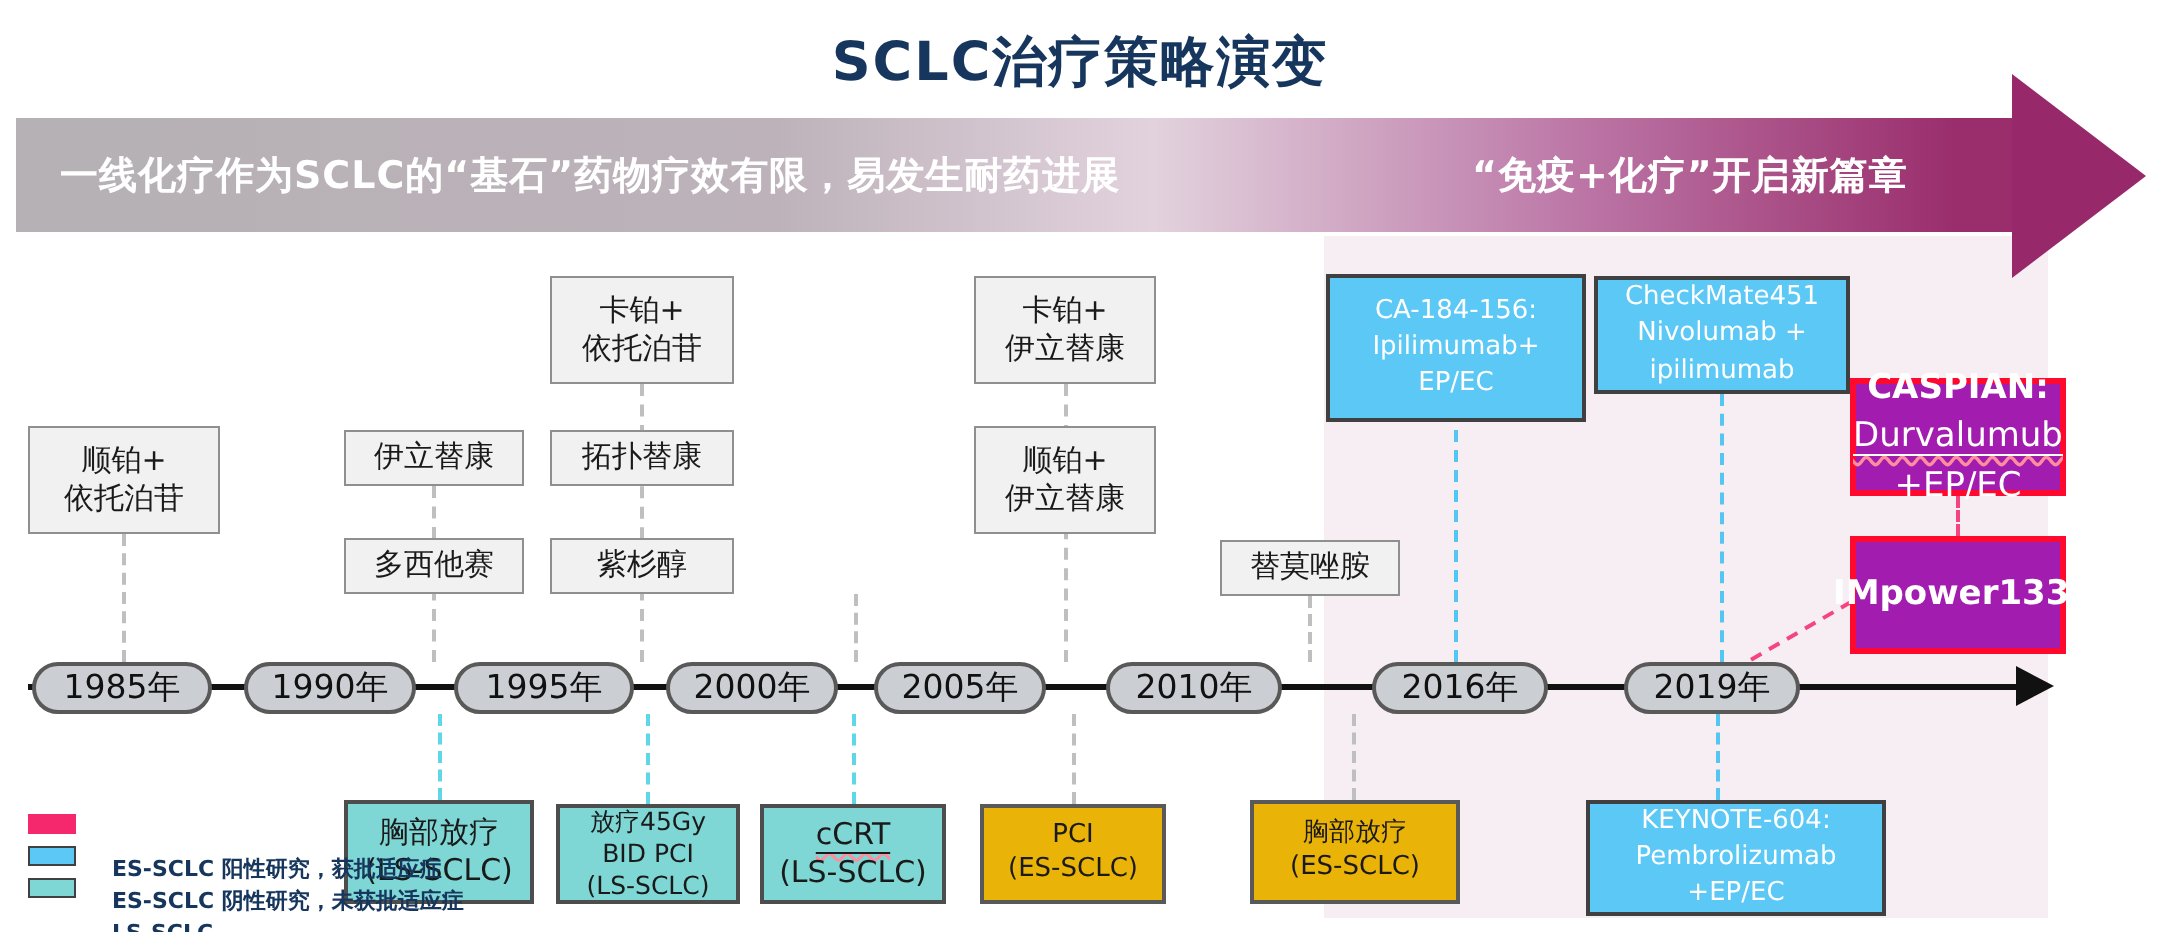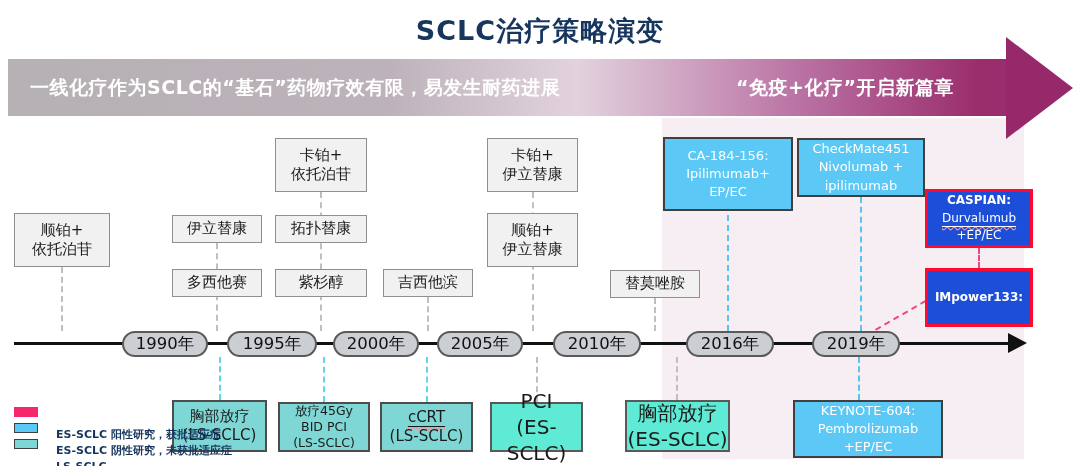--- a/index.html
+++ b/index.html
@@ -61,23 +61,23 @@
     border-top:2.5px dashed #f5457e;
     transform:rotate(-30deg); transform-origin:left top;
   }
   
   .bx {
     position:absolute; z-index:3; display:flex; align-items:center; justify-content:center;
     text-align:center; white-space:pre-line; line-height:1.3;
   }
   .drug { background:#f1f1f1; border:1.5px solid #8f8f8f; color:#1a1a1a; font-size:15px; }
   .blue-bx { background:#5bc8f5; border:2px solid #404040; color:#fff; font-size:13px; line-height:1.4; }
-  .pink-bx { background:#1d4ed8; border:3px solid #ff0a2e; color:#fff; font-size:12px; line-height:1.45; }
+  .pink-bx { background:#a21caf; border:3px solid #ff0a2e; color:#fff; font-size:17px; line-height:1.45; }
   .teal-bx { background:#7ed7d4; border:2px solid #4d4d4d; color:#1a1a1a; font-size:15px; }
-  .gray-bx { background:#5eead4; border:2px solid #595959; color:#1a1a1a; font-size:20px; }
+  .gray-bx { background:#eab308; border:2px solid #595959; color:#1a1a1a; font-size:13px; }
   .sm { font-size:12.5px; }
   .bold { font-weight:bold; }
   .wavy { text-decoration-line:underline; text-decoration-style:wavy; text-decoration-color:#ff8d9d; text-underline-offset:4px; }
   .und-w { text-decoration:underline; text-decoration-color:#fff; }
   .und-k { text-decoration:underline; text-decoration-color:#1a1a1a; }
   
   .lg-row { position:absolute; left:14px; height:12px; display:flex; align-items:center; z-index:3; }
   .lg-sw { width:24px; height:10px; margin-right:18px; flex:0 0 auto; }
   .lg-sw.pink { background:#f5286e; }
   .lg-sw.blue { background:#5bc8f5; border:1.5px solid #404040; }
@@ -114,37 +114,37 @@
   <div class="vln" style="left:536px; top:357px; height:45px;"></div>
   <div class="vln" style="left:676px; top:357px; height:43px;"></div>
   <div class="vln blue" style="left:858px; top:357px; height:43px;"></div>
 
   <div class="vln pink" style="left:978px; top:248px; height:20px;"></div>
   <div class="diag"></div>
 
   <div class="tl-line"></div>
   <div class="tl-head"></div>
 
+  <div class="pill" style="left:16px; width:90px;">1985年</div>
   <div class="pill" style="left:122px; width:86px;">1990年</div>
   <div class="pill" style="left:227px; width:90px;">1995年</div>
   <div class="pill" style="left:333px; width:86px;">2000年</div>
   <div class="pill" style="left:437px; width:86px;">2005年</div>
   <div class="pill" style="left:553px; width:88px;">2010年</div>
   <div class="pill" style="left:686px; width:88px;">2016年</div>
   <div class="pill" style="left:812px; width:88px;">2019年</div>
 
   <div class="bx drug" style="left:14px;  top:213px; width:96px; height:54px;">顺铂+
 依托泊苷</div>
   <div class="bx drug" style="left:172px; top:215px; width:90px; height:28px;">伊立替康</div>
   <div class="bx drug" style="left:172px; top:269px; width:90px; height:28px;text-align:right;">多西他赛</div>
   <div class="bx drug" style="left:275px; top:138px; width:92px; height:54px;">卡铂+
 依托泊苷</div>
   <div class="bx drug" style="left:275px; top:269px; width:92px; height:28px;">紫杉醇</div>
   <div class="bx drug" style="left:275px; top:215px; width:92px; height:28px;">拓扑替康</div>
-  <div class="bx drug" style="left:383px; top:269px; width:90px; height:28px;">吉西他滨</div>
   <div class="bx drug" style="left:487px; top:138px; width:91px; height:54px;">卡铂+
 伊立替康</div>
   <div class="bx drug" style="left:487px; top:213px; width:91px; height:54px;">顺铂+
 伊立替康</div>
   <div class="bx drug" style="left:610px; top:270px; width:90px; height:28px;">替莫唑胺</div>
 
   <div class="bx blue-bx" style="left:663px; top:137px; width:130px; height:74px; flex-direction:column;">
     <span>CA-184-156:</span>
     <span>Ipilimumab+
 EP/EC</span>

